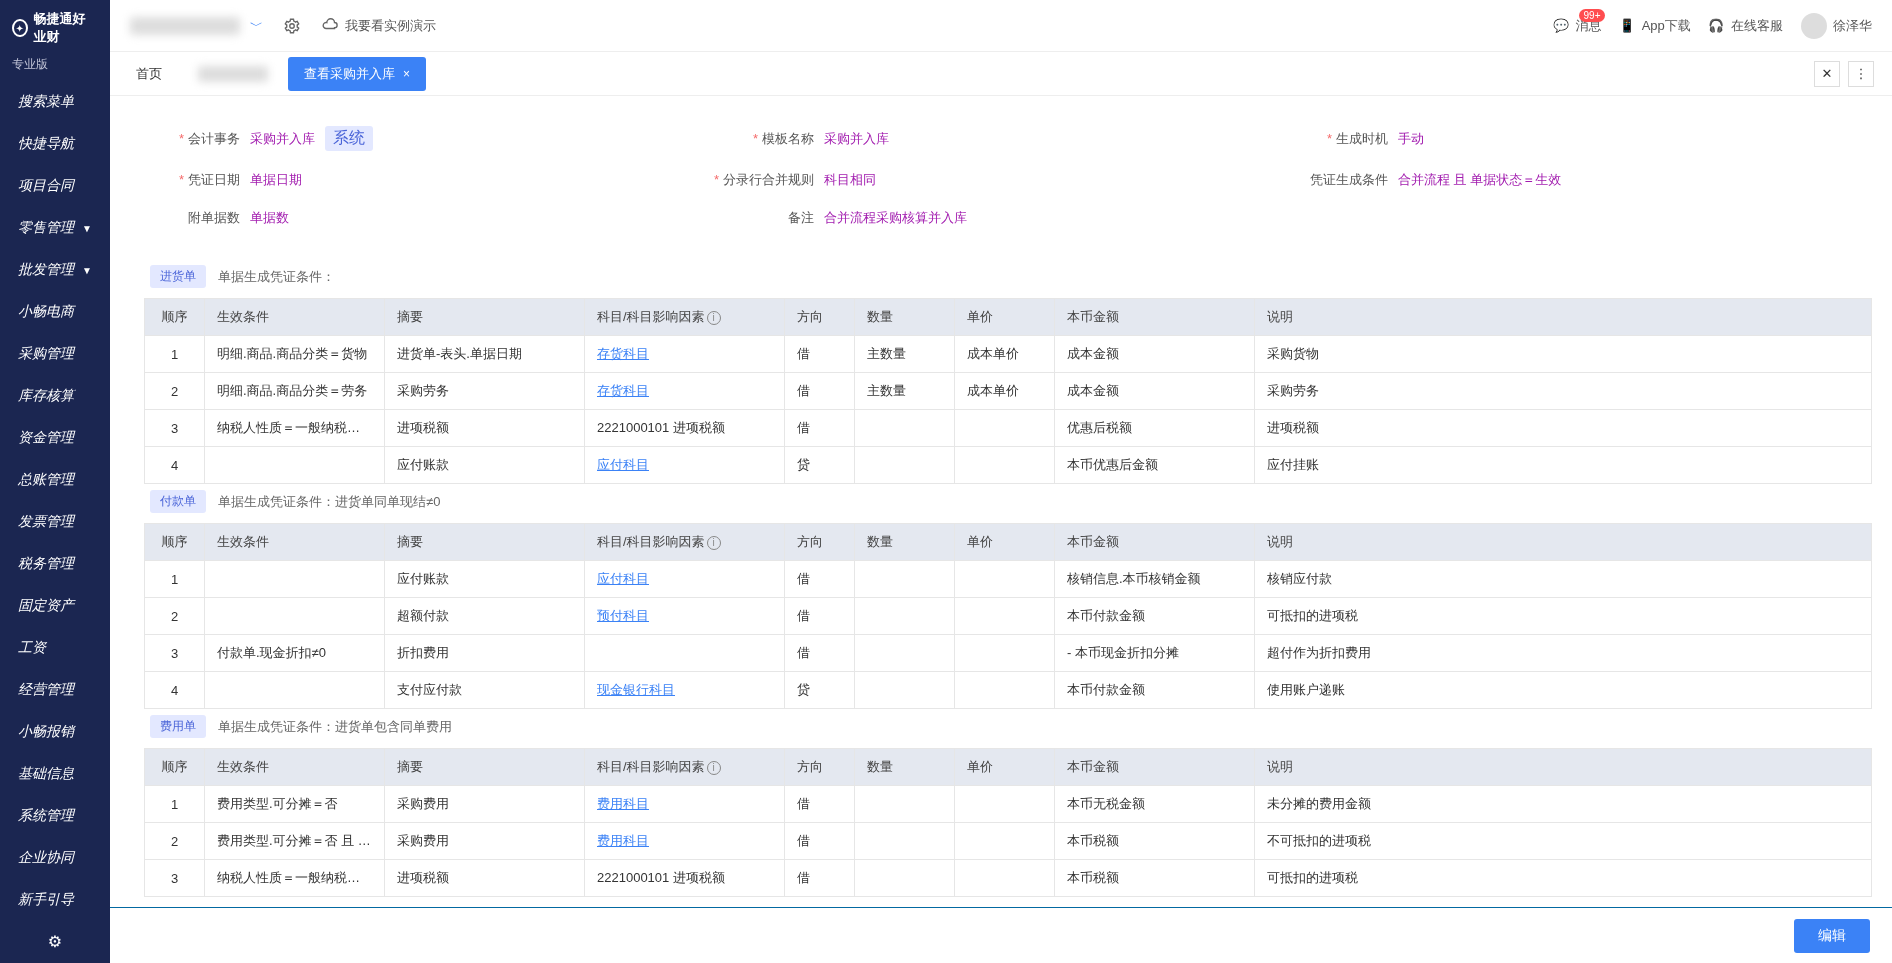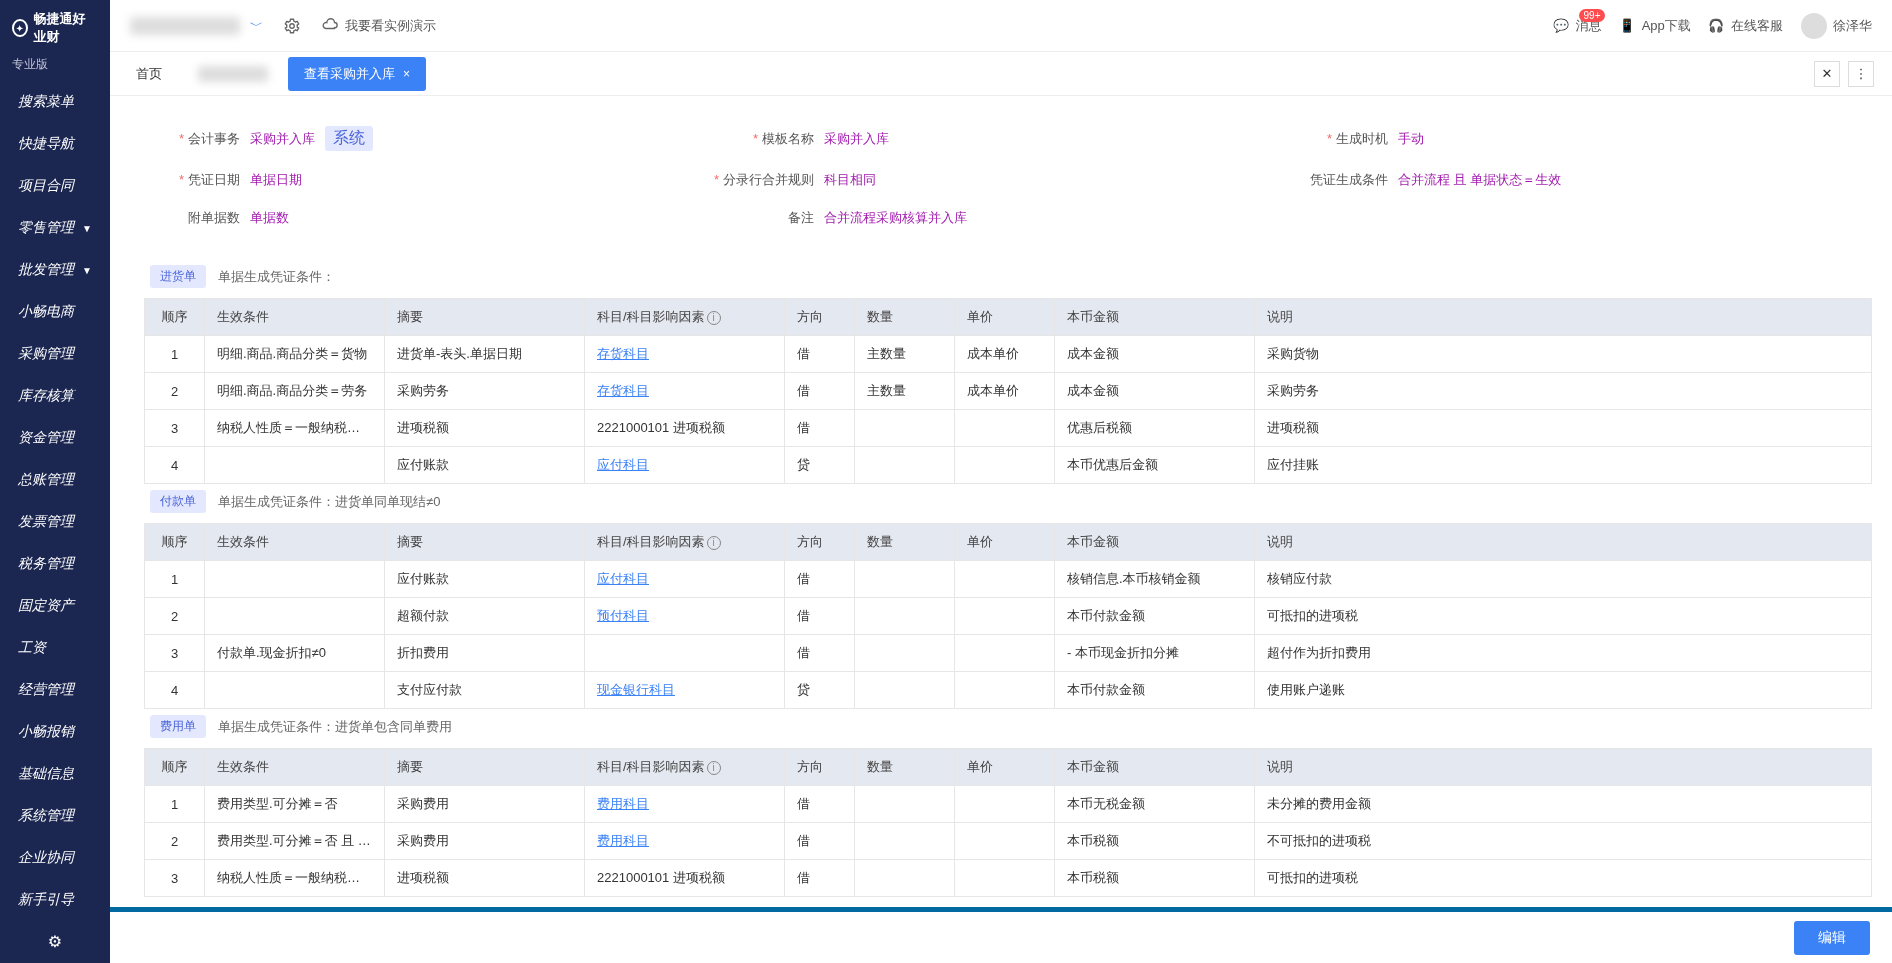--- a/index.html
+++ b/index.html
@@ -55,21 +55,21 @@
 .col-cond { width:180px; }
 .col-summary { width:200px; }
 .col-account { width:200px; }
 .col-dir { width:70px; }
 .col-qty { width:100px; }
 .col-price { width:100px; }
 .col-amount { width:200px; }
 .link { color:#3b82f6; text-decoration:underline; cursor:pointer; }
 .info-icon { display:inline-block; width:14px; height:14px; border:1px solid #888; border-radius:50%; text-align:center; line-height:12px; font-size:10px; color:#888; margin-left:2px; }
 
-.footer { height:56px; border-top:5px solid #0369a1; display:flex; align-items:center; justify-content:flex-end; padding:0 22px; }
+.footer { height:56px; border-top:1px solid #0369a1; display:flex; align-items:center; justify-content:flex-end; padding:0 22px; }
 .btn-primary { background:#3b82f6; color:#fff; border:none; padding:8px 24px; border-radius:3px; font-size:14px; cursor:pointer; }
 
 .scrollbar::-webkit-scrollbar { width:8px; }
 .scrollbar::-webkit-scrollbar-thumb { background:#ccc; border-radius:4px; }
 </style>
 </head>
 <body>
 
 <div class="app">
   <aside class="sidebar">

